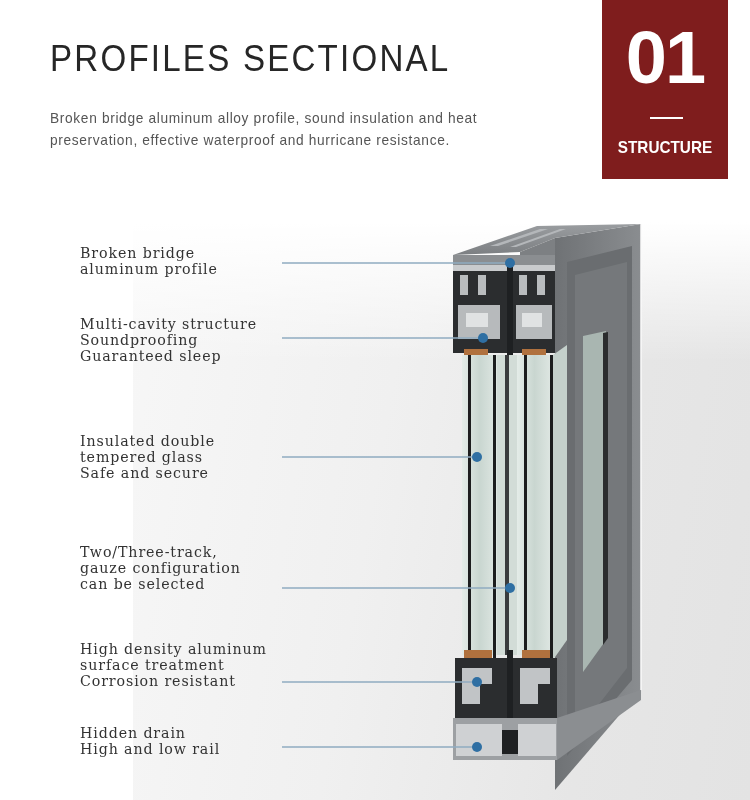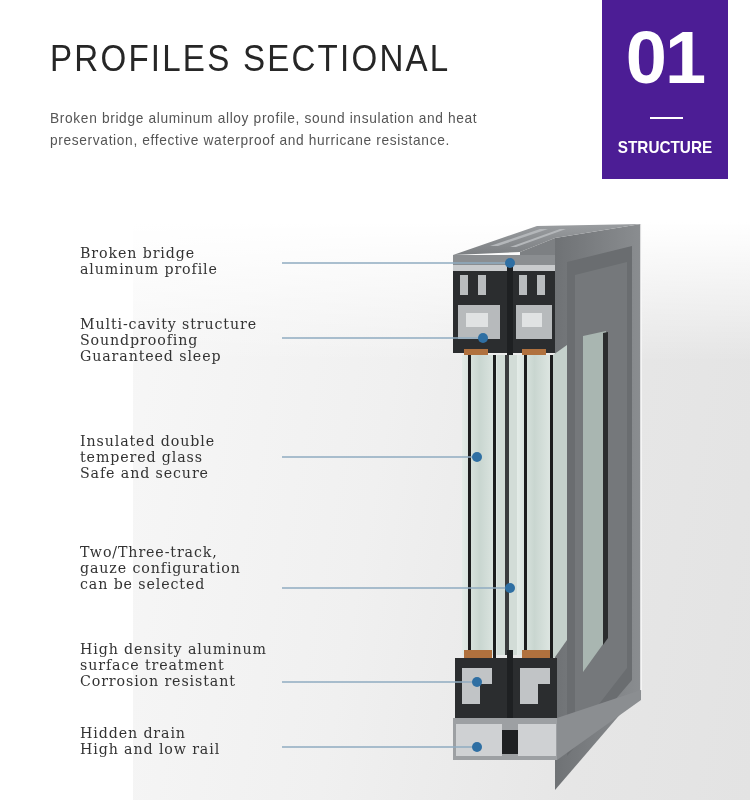--- a/index.html
+++ b/index.html
@@ -15,21 +15,21 @@
       transform: scaleX(0.92); transform-origin: left center;
       white-space: nowrap;
     }
     .header-desc {
       position: absolute; left: 50px; top: 107px; width: 460px;
       font-size: 14.6px; line-height: 22px; letter-spacing: 0.7px; color: #555;
       transform: scaleX(0.94); transform-origin: left top;
     }
     .badge {
       position: absolute; left: 602px; top: 0; width: 126px; height: 179px;
-      background: #4c1d95; color: #fff; text-align: center;
+      background: #7f1d1d; color: #fff; text-align: center;
     }
     .badge-number {
       position: absolute; left: 0; right: 0; top: 18px;
       font-size: 74px; font-weight: bold; letter-spacing: -2px; line-height: 80px;
     }
     .badge-rule {
       position: absolute; left: 48px; top: 117px; width: 33px; height: 2px; background: #fff;
     }
     .badge-label {
       position: absolute; left: 0; right: 0; top: 138px;

